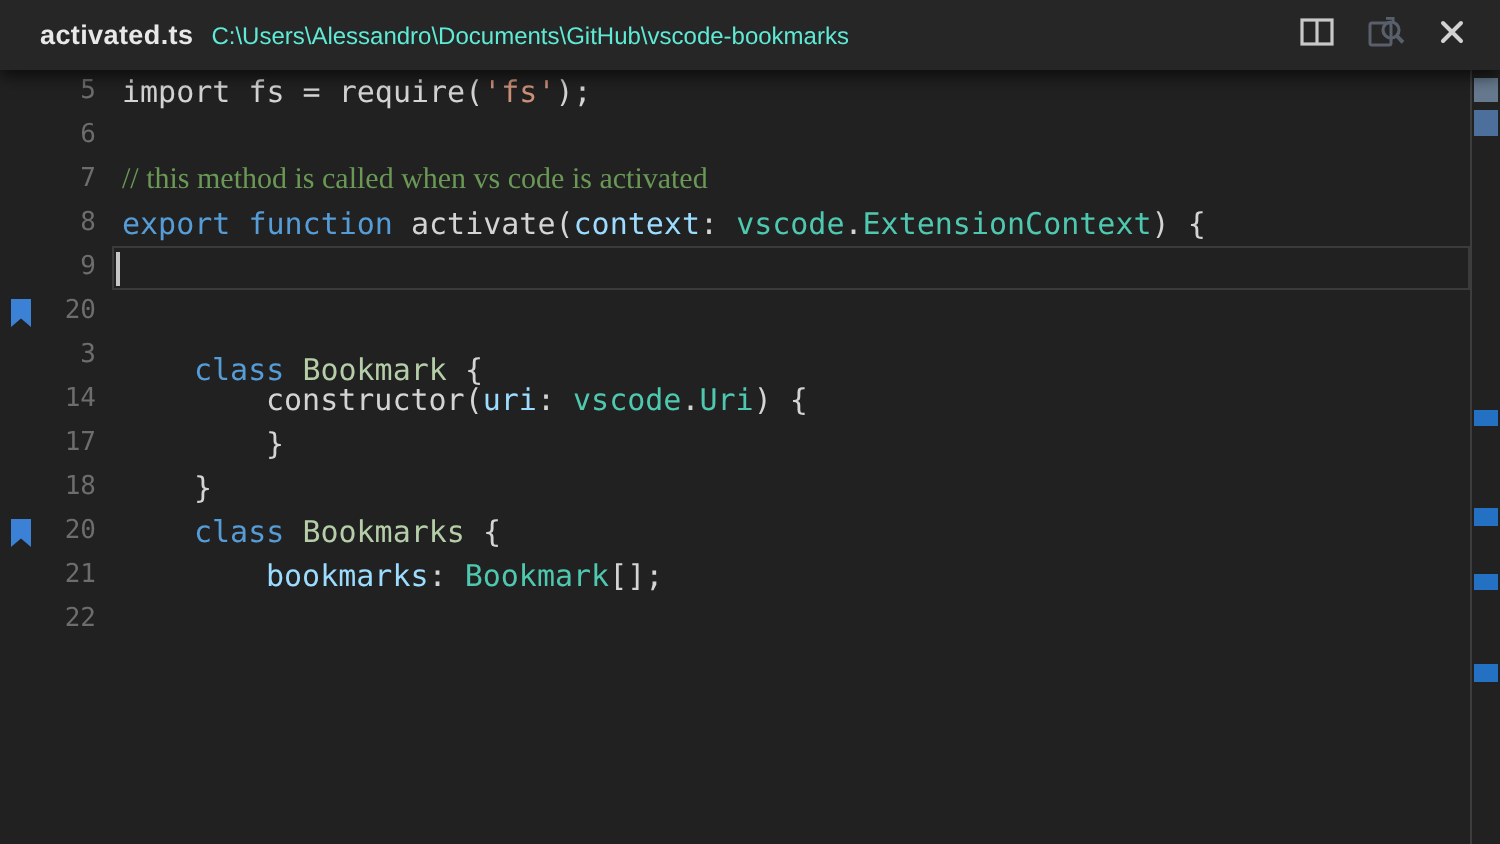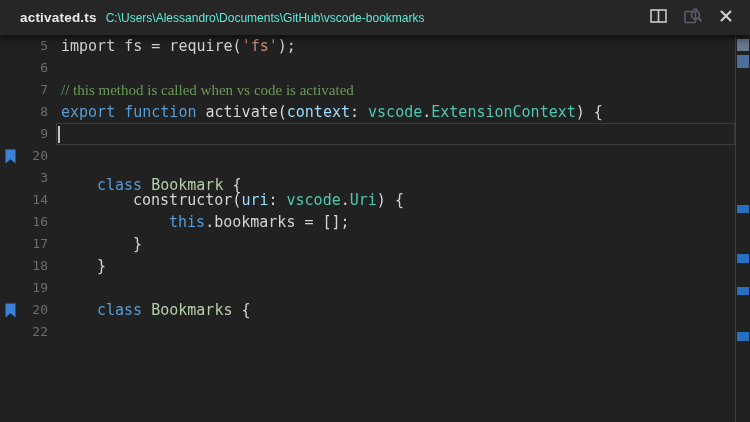--- a/index.html
+++ b/index.html
@@ -92,27 +92,26 @@
         <div class="line"><span class="glyph"></span><span class="lnum">5</span><span class="codetext" style="padding-left: 13px;"><span class="t-def">import fs = require(</span><span class="t-str">'fs'</span><span class="t-def">);</span></span></div>
         <div class="line"><span class="glyph"></span><span class="lnum">6</span><span class="codetext" style="padding-left: 13px;"></span></div>
         <div class="line"><span class="glyph"></span><span class="lnum">7</span><span class="codetext" style="padding-left: 13px; font-family: Liberation Serif, serif;"><span class="t-com">// this method is called when vs code is activated</span></span></div>
         <div class="line"><span class="glyph"></span><span class="lnum">8</span><span class="codetext" style="padding-left: 13px;"><span class="t-kw">export</span><span class="t-def"> </span><span class="t-kw">function</span><span class="t-def"> activate(</span><span class="t-var">context</span><span class="t-def">: </span><span class="t-type">vscode</span><span class="t-def">.</span><span class="t-type">ExtensionContext</span><span class="t-def">) {</span></span></div>
         <div class="line"><span class="glyph"></span><span class="lnum">9</span><span class="codetext" style="padding-left: 13px;"></span></div>
         <div class="line"><span class="glyph"><svg width="11" height="15" viewBox="0 0 11 15">
               <path d="M0.5 0.5 H10.5 V14.5 L5.5 10.2 L0.5 14.5 Z" fill="#3b82d6"></path>
             </svg></span><span class="lnum">20</span><span class="codetext" style="padding-left: 49px; margin-top: 29px;"><span class="t-kw">class</span><span class="t-def"> </span><span class="t-cls">Bookmark</span><span class="t-def"> {</span></span></div>
         <div class="line"><span class="glyph"></span><span class="lnum">3</span><span class="codetext" style="padding-left: 13px;"></span></div>
         <div class="line"><span class="glyph"></span><span class="lnum">14</span><span class="codetext" style="padding-left: 85px;"><span class="t-def">constructor(</span><span class="t-var">uri</span><span class="t-def">: </span><span class="t-type">vscode</span><span class="t-def">.</span><span class="t-type">Uri</span><span class="t-def">) {</span></span></div>
-        <div class="line"><span class="glyph"></span><span class="lnum">16</span><span class="codetext" style="padding-left: 121px;"><span class="t-kw">this</span><span class="t-def">.bookmarks = [];</span></span></div>
         <div class="line"><span class="glyph"></span><span class="lnum">17</span><span class="codetext" style="padding-left: 85px;"><span class="t-def">}</span></span></div>
         <div class="line"><span class="glyph"></span><span class="lnum">18</span><span class="codetext" style="padding-left: 49px;"><span class="t-def">}</span></span></div>
-        <div class="line"><span class="glyph"></span><span class="lnum">19</span><span class="codetext" style="padding-left: 13px;"></span></div>
         <div class="line"><span class="glyph"><svg width="11" height="15" viewBox="0 0 11 15">
               <path d="M0.5 0.5 H10.5 V14.5 L5.5 10.2 L0.5 14.5 Z" fill="#3b82d6"></path>
             </svg></span><span class="lnum">20</span><span class="codetext" style="padding-left: 49px;"><span class="t-kw">class</span><span class="t-def"> </span><span class="t-cls">Bookmarks</span><span class="t-def"> {</span></span></div>
+        <div class="line"><span class="glyph"></span><span class="lnum">21</span><span class="codetext" style="padding-left: 85px;"><span class="t-var">bookmarks</span><span class="t-def">: </span><span class="t-type">Bookmark</span><span class="t-def">[];</span></span></div>
         <div class="line"><span class="glyph"></span><span class="lnum">22</span><span class="codetext" style="padding-left: 13px;"></span></div>
       </div>
   </div>
 
   <div class="ruler">
       <div class="ruler-mark" style="top: 4px; height: 12px; background: rgb(102, 121, 142);"></div>
       <div class="ruler-mark" style="top: 20px; height: 13px; background: rgb(76, 111, 156);"></div>
       <div class="ruler-mark" style="top: 170px; height: 8px; background: rgb(36, 112, 194);"></div>
       <div class="ruler-mark" style="top: 219px; height: 9px; background: rgb(36, 112, 194);"></div>
       <div class="ruler-mark" style="top: 252px; height: 8px; background: rgb(36, 112, 194);"></div>

